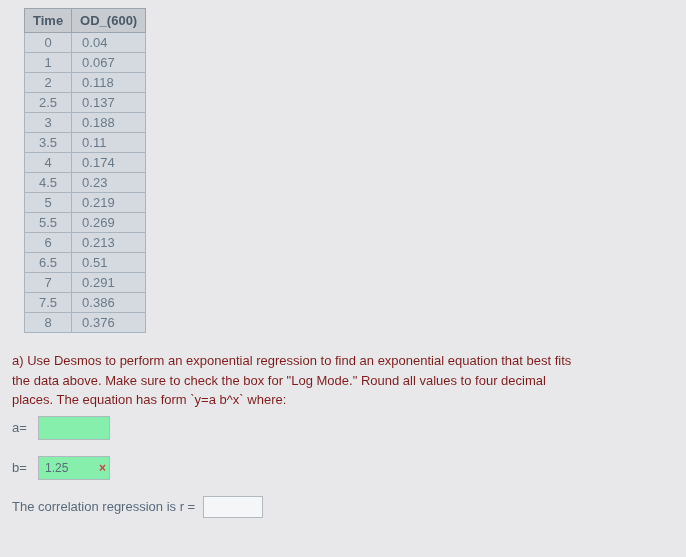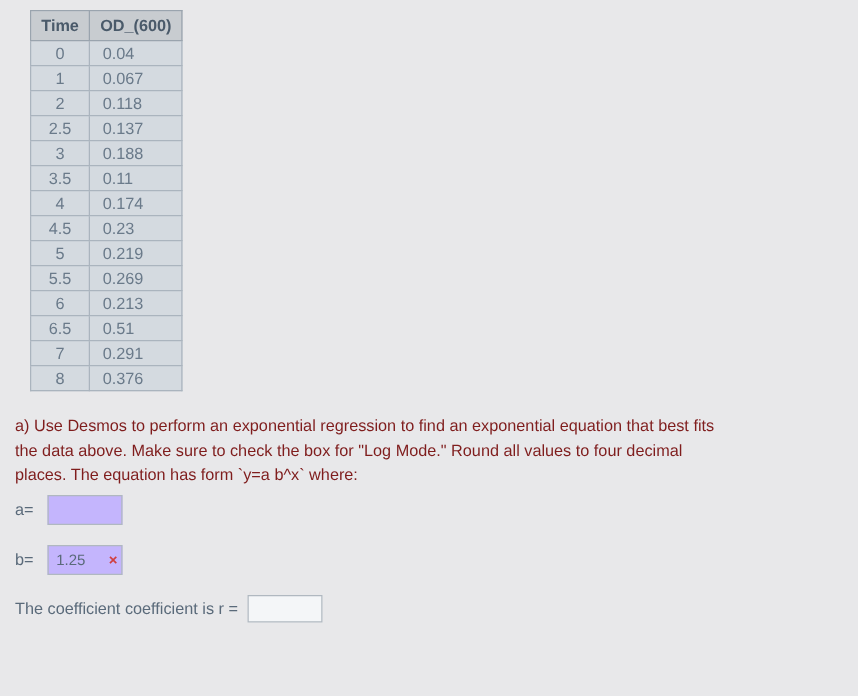--- a/index.html
+++ b/index.html
@@ -53,24 +53,24 @@
       align-items: center;
       margin-bottom: 16px;
       font-size: 13px;
       color: #5a6a7a;
     }
     .input-row .label {
       margin-right: 8px;
       min-width: 18px;
     }
     .answer-input {
-      width: 60px;
+      width: 72px;
       height: 24px;
       border: 1px solid #b0b8c0;
-      background: #c4b5fd;
+      background: #86efac;
       font-size: 12px;
       padding: 2px 6px;
       color: #5a6a7a;
     }
     .answer-box-wrong {
       position: relative;
       display: inline-flex;
       align-items: center;
     }
     .wrong-mark {
@@ -152,20 +152,24 @@
       </tr>
       <tr>
         <td>6.5</td>
         <td>0.51</td>
       </tr>
       <tr>
         <td>7</td>
         <td>0.291</td>
       </tr>
       <tr>
+        <td>7.5</td>
+        <td>0.386</td>
+      </tr>
+      <tr>
         <td>8</td>
         <td>0.376</td>
       </tr>
     </tbody>
 </table>
 
 <p class="question">a) Use Desmos to perform an exponential regression to find an exponential equation that best fits the data above. Make sure to check the box for "Log Mode." Round all values to four decimal places. The equation has form `y=a b^x` where:</p>
 
 <div class="input-row">
   <span class="label">a=</span>
@@ -174,15 +178,15 @@
 
 <div class="input-row">
   <span class="label">b=</span>
   <span class="answer-box-wrong">
     <input class="answer-input" value="1.25" style="">
     <span class="wrong-mark">×</span>
   </span>
 </div>
 
 <div class="cutoff">
-  <span>The coefficient coefficient is r =</span>
+  <span>The correlation regression is r =</span>
   <span class="cutoff-box"></span>
 </div>
 
 </body></html>

